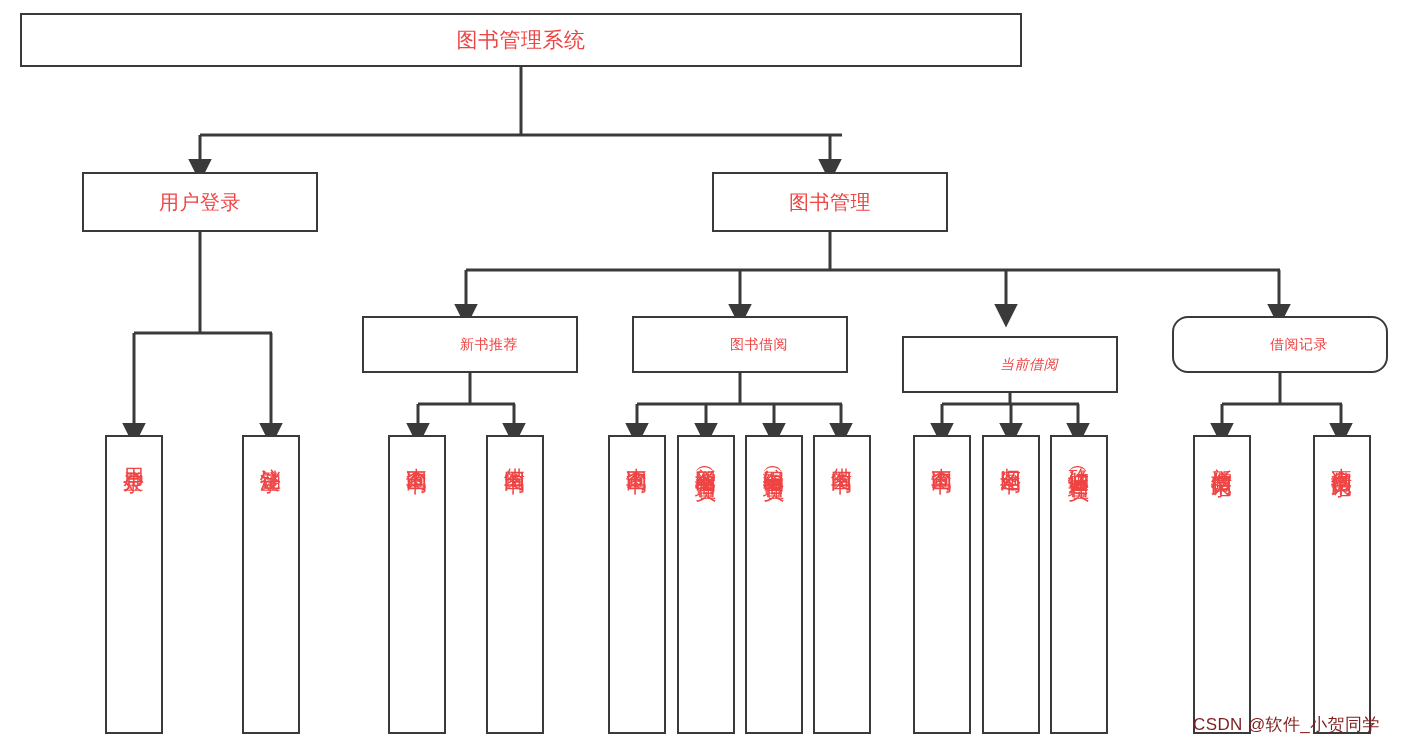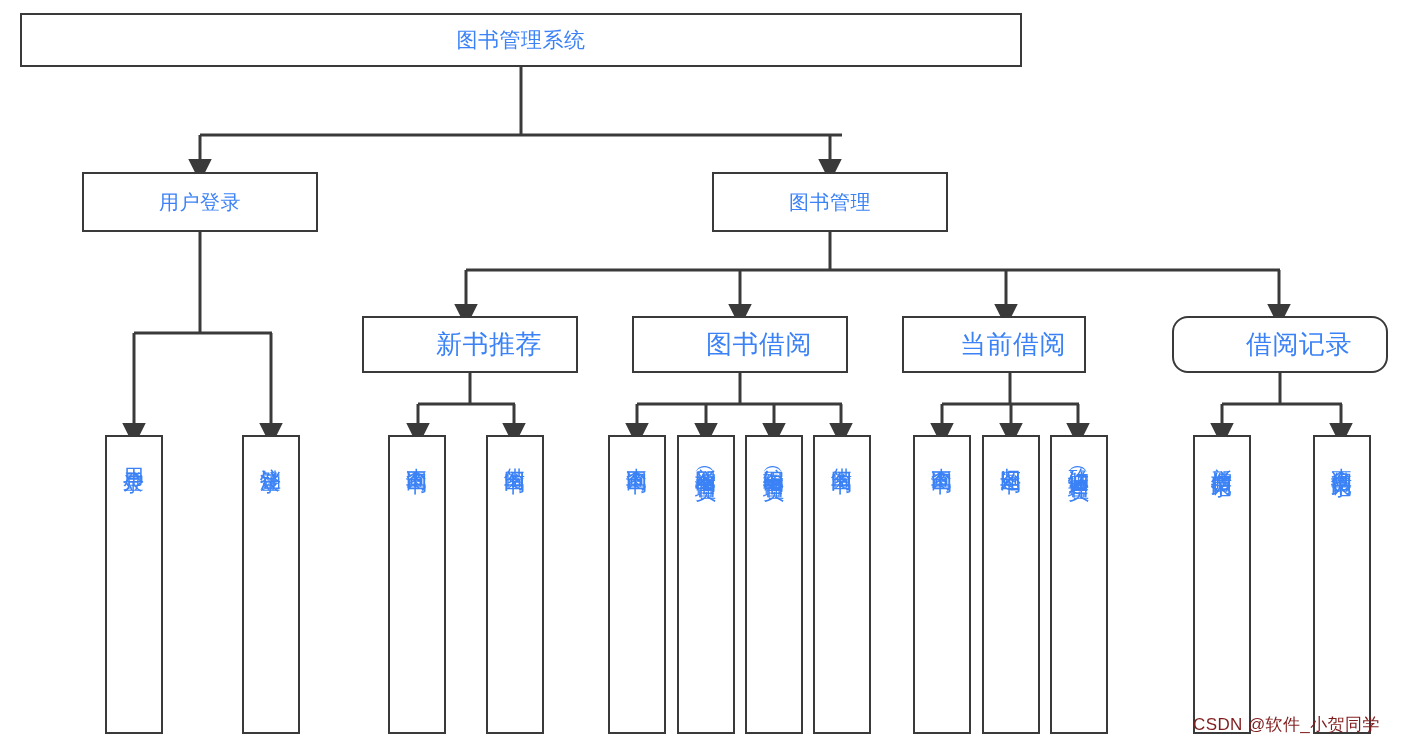--- a/index.html
+++ b/index.html
@@ -27,35 +27,35 @@
     pointer-events: none;
   }
   .node {
     position: absolute;
     box-sizing: border-box;
     background: #ffffff;
     border: 2px solid #3a3a3a;
     display: flex;
     align-items: center;
     justify-content: center;
-    color: #3b82f6;
+    color: #ef4444;
   }
   .node-label {
     text-align: center;
     line-height: 1.12;
     letter-spacing: 0.5px;
   }
   .node.root .node-label {
     font-size: 21px;
   }
   .node.level2 .node-label {
     font-size: 20px;
   }
   .node.level3 .node-label {
-    font-size: 26px;
+    font-size: 14px;
     margin-left: 38px;
   }
   .node.leaf {
     align-items: flex-start;
     padding-top: 14px;
   }
   .node.leaf .node-label {
     writing-mode: vertical-rl;
     text-orientation: upright;
     font-size: 21px;
@@ -150,21 +150,21 @@
   <div class="node level2" style="left: 712px; top: 172px; width: 236px; height: 60px; font-family: Liberation Serif, serif;">
     <span class="node-label">图书管理</span>
   </div>
 
   <div class="node level3" style="left: 362px; top: 316px; width: 216px; height: 57px;">
     <span class="node-label">新书推荐</span>
   </div>
   <div class="node level3" style="left: 632px; top: 316px; width: 216px; height: 57px;">
     <span class="node-label">图书借阅</span>
   </div>
-  <div class="node level3" style="left: 902px; top: 316px; width: 184px; height: 57px;">
+  <div class="node level3" style="left: 902px; top: 336px; width: 216px; height: 57px; font-style: italic;">
     <span class="node-label">当前借阅</span>
   </div>
   <div class="node level3" style="left: 1172px; top: 316px; width: 216px; height: 57px; border-radius: 16px;">
     <span class="node-label">借阅记录</span>
   </div>
 
   <div class="node leaf" style="left: 105px; top: 435px; width: 58px; height: 299px;">
     <span class="node-label">用户登录</span>
   </div>
   <div class="node leaf" style="left: 242px; top: 435px; width: 58px; height: 299px;">

